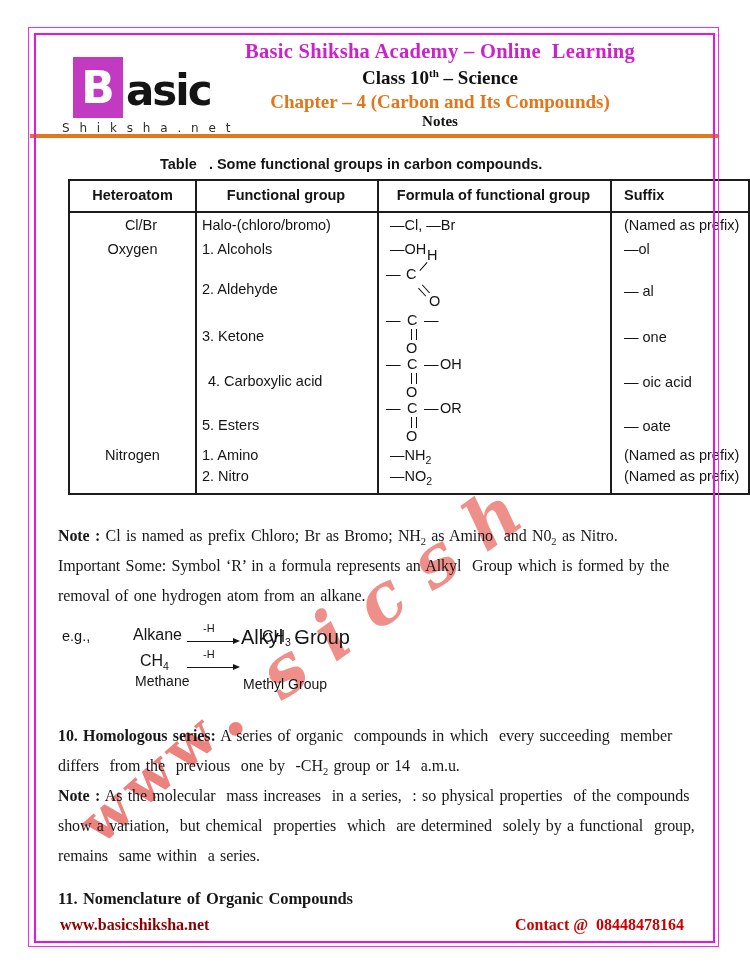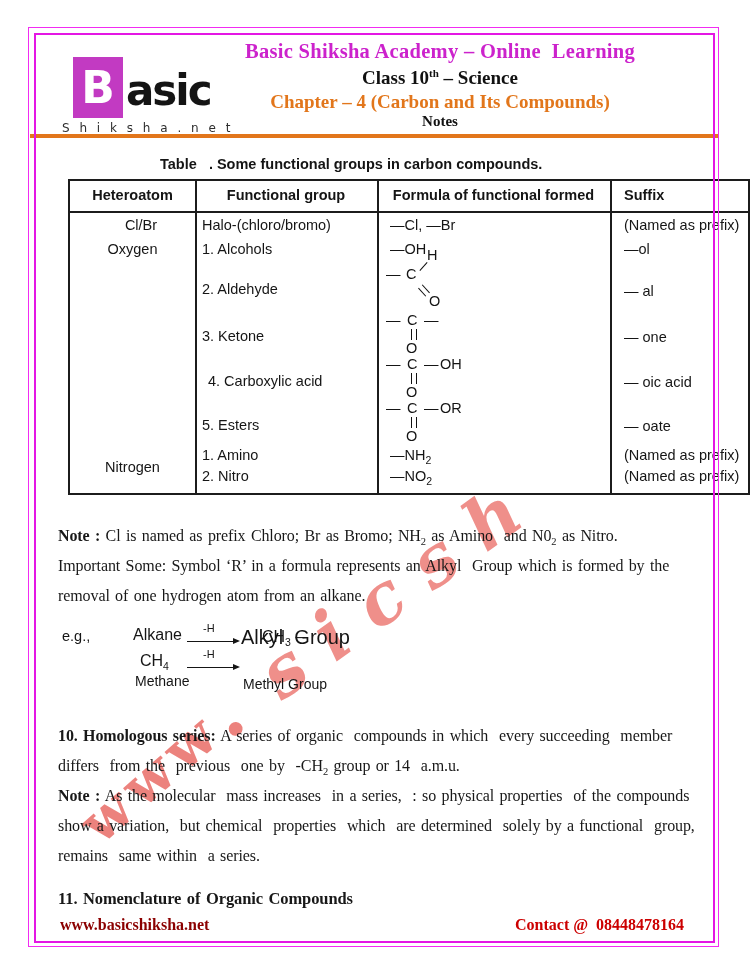--- a/index.html
+++ b/index.html
@@ -111,26 +111,26 @@
   <div class="tbl-caption">Table   . Some functional groups in carbon compounds.</div>
 
   <div class="tbl">
     <div class="vline" style="left:125px;"></div>
     <div class="vline" style="left:307px;"></div>
     <div class="vline" style="left:540px;"></div>
     <div class="hline"></div>
 
     <div class="cell hd ctr" style="left:0; width:125px;">Heteroatom</div>
     <div class="cell hd ctr" style="left:125px; width:182px;">Functional group</div>
-    <div class="cell hd ctr" style="left:307px; width:233px;">Formula of functional formed</div>
+    <div class="cell hd ctr" style="left:307px; width:233px;">Formula of functional group</div>
     <div class="cell hd" style="left:554px;">Suffix</div>
 
     <div class="cell ctr" style="left:0; width:142px; top:36px;">Cl/Br</div>
     <div class="cell ctr" style="left:0; width:125px; top:60px;">Oxygen</div>
-    <div class="cell ctr" style="left:0; width:125px; top:266px;margin-top:12px;">Nitrogen</div>
+    <div class="cell ctr" style="left:0; width:125px; top:266px;">Nitrogen</div>
 
     <div class="cell" style="left:132px; top:36px;">Halo-(chloro/bromo)</div>
     <div class="cell" style="left:132px; top:60px;">1. Alcohols</div>
     <div class="cell" style="left:132px; top:100px;">2. Aldehyde</div>
     <div class="cell" style="left:132px; top:147px;">3. Ketone</div>
     <div class="cell" style="left:138px; top:192px;">4. Carboxylic acid</div>
     <div class="cell" style="left:132px; top:236px;">5. Esters</div>
     <div class="cell" style="left:132px; top:266px;">1. Amino</div>
     <div class="cell" style="left:132px; top:287px;">2. Nitro</div>
 

